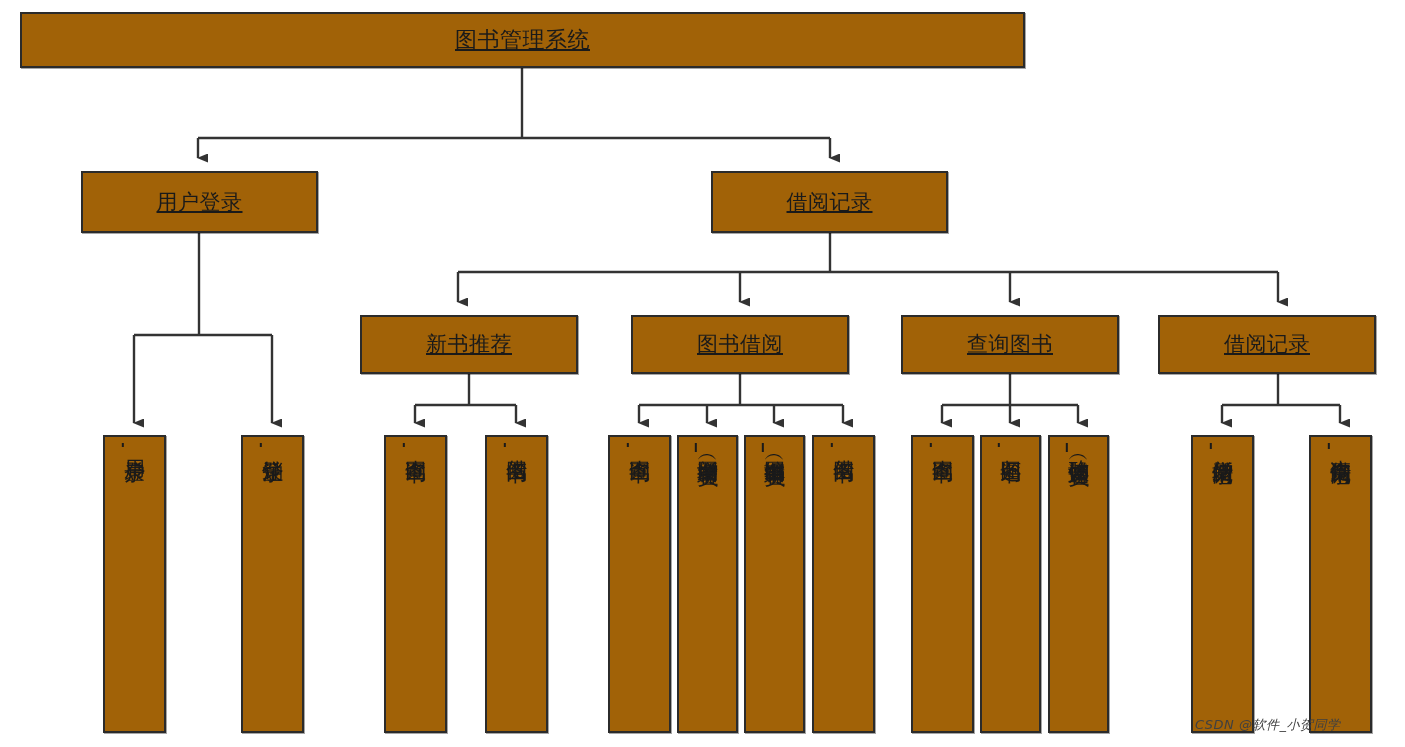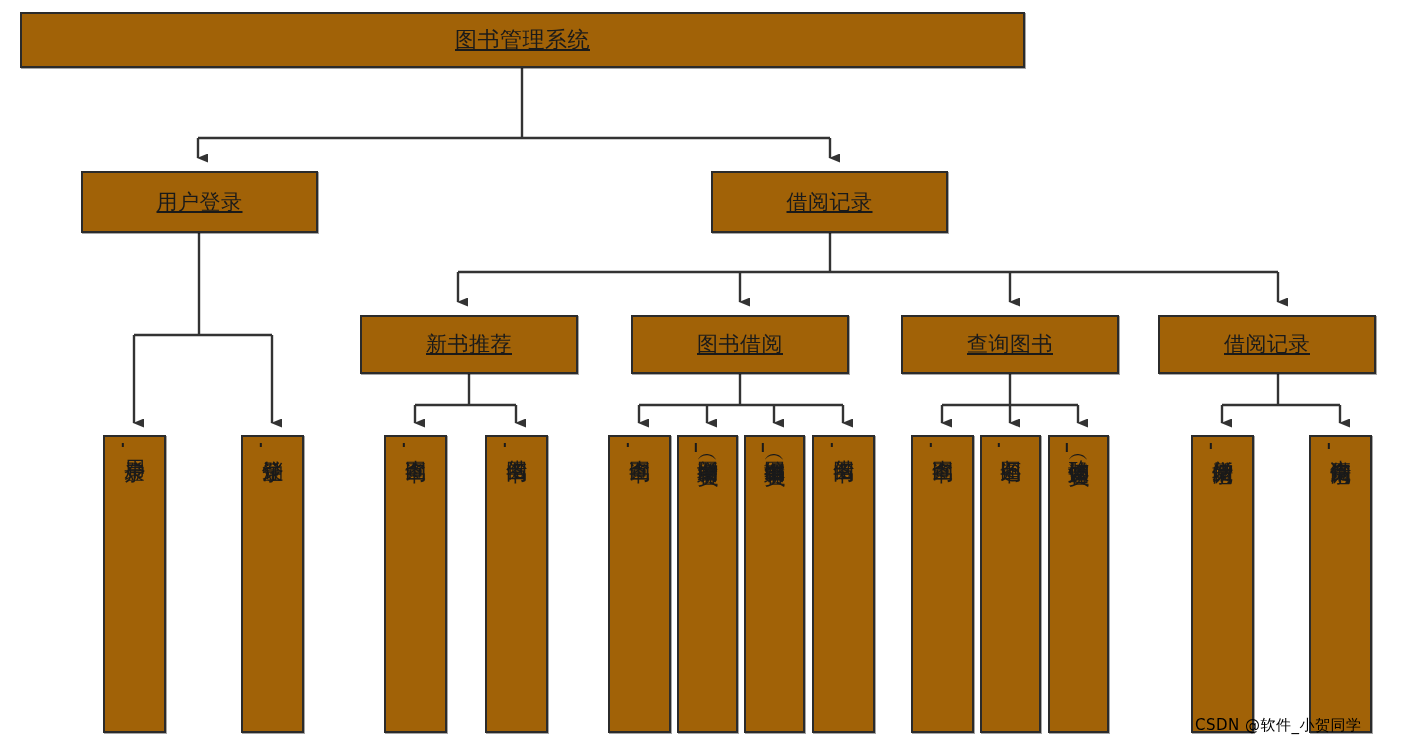--- a/index.html
+++ b/index.html
@@ -61,26 +61,27 @@
   .node.vert .node-label {
     writing-mode: vertical-rl;
     text-orientation: upright;
     font-size: 21px;
     line-height: 1.08;
     letter-spacing: 1px;
     white-space: nowrap;
   }
   .watermark {
     position: absolute;
-    font-size: 15px;
-    color: #000000;
+    font-size: 13px;
+    color: #404040;
     white-space: nowrap;
     letter-spacing: 0.5px;
     pointer-events: none;
     user-select: none;
+    font-style: italic;
   }
 </style>
 </head>
 <body>
 
 <div id="diagram-root">
 
   <svg id="diagram-svg" viewBox="0 0 1405 747" xmlns="http://www.w3.org/2000/svg">
     <defs>
       <marker id="arrow" markerWidth="9" markerHeight="11" refX="4.5" refY="10" orient="auto" markerUnits="userSpaceOnUse">

